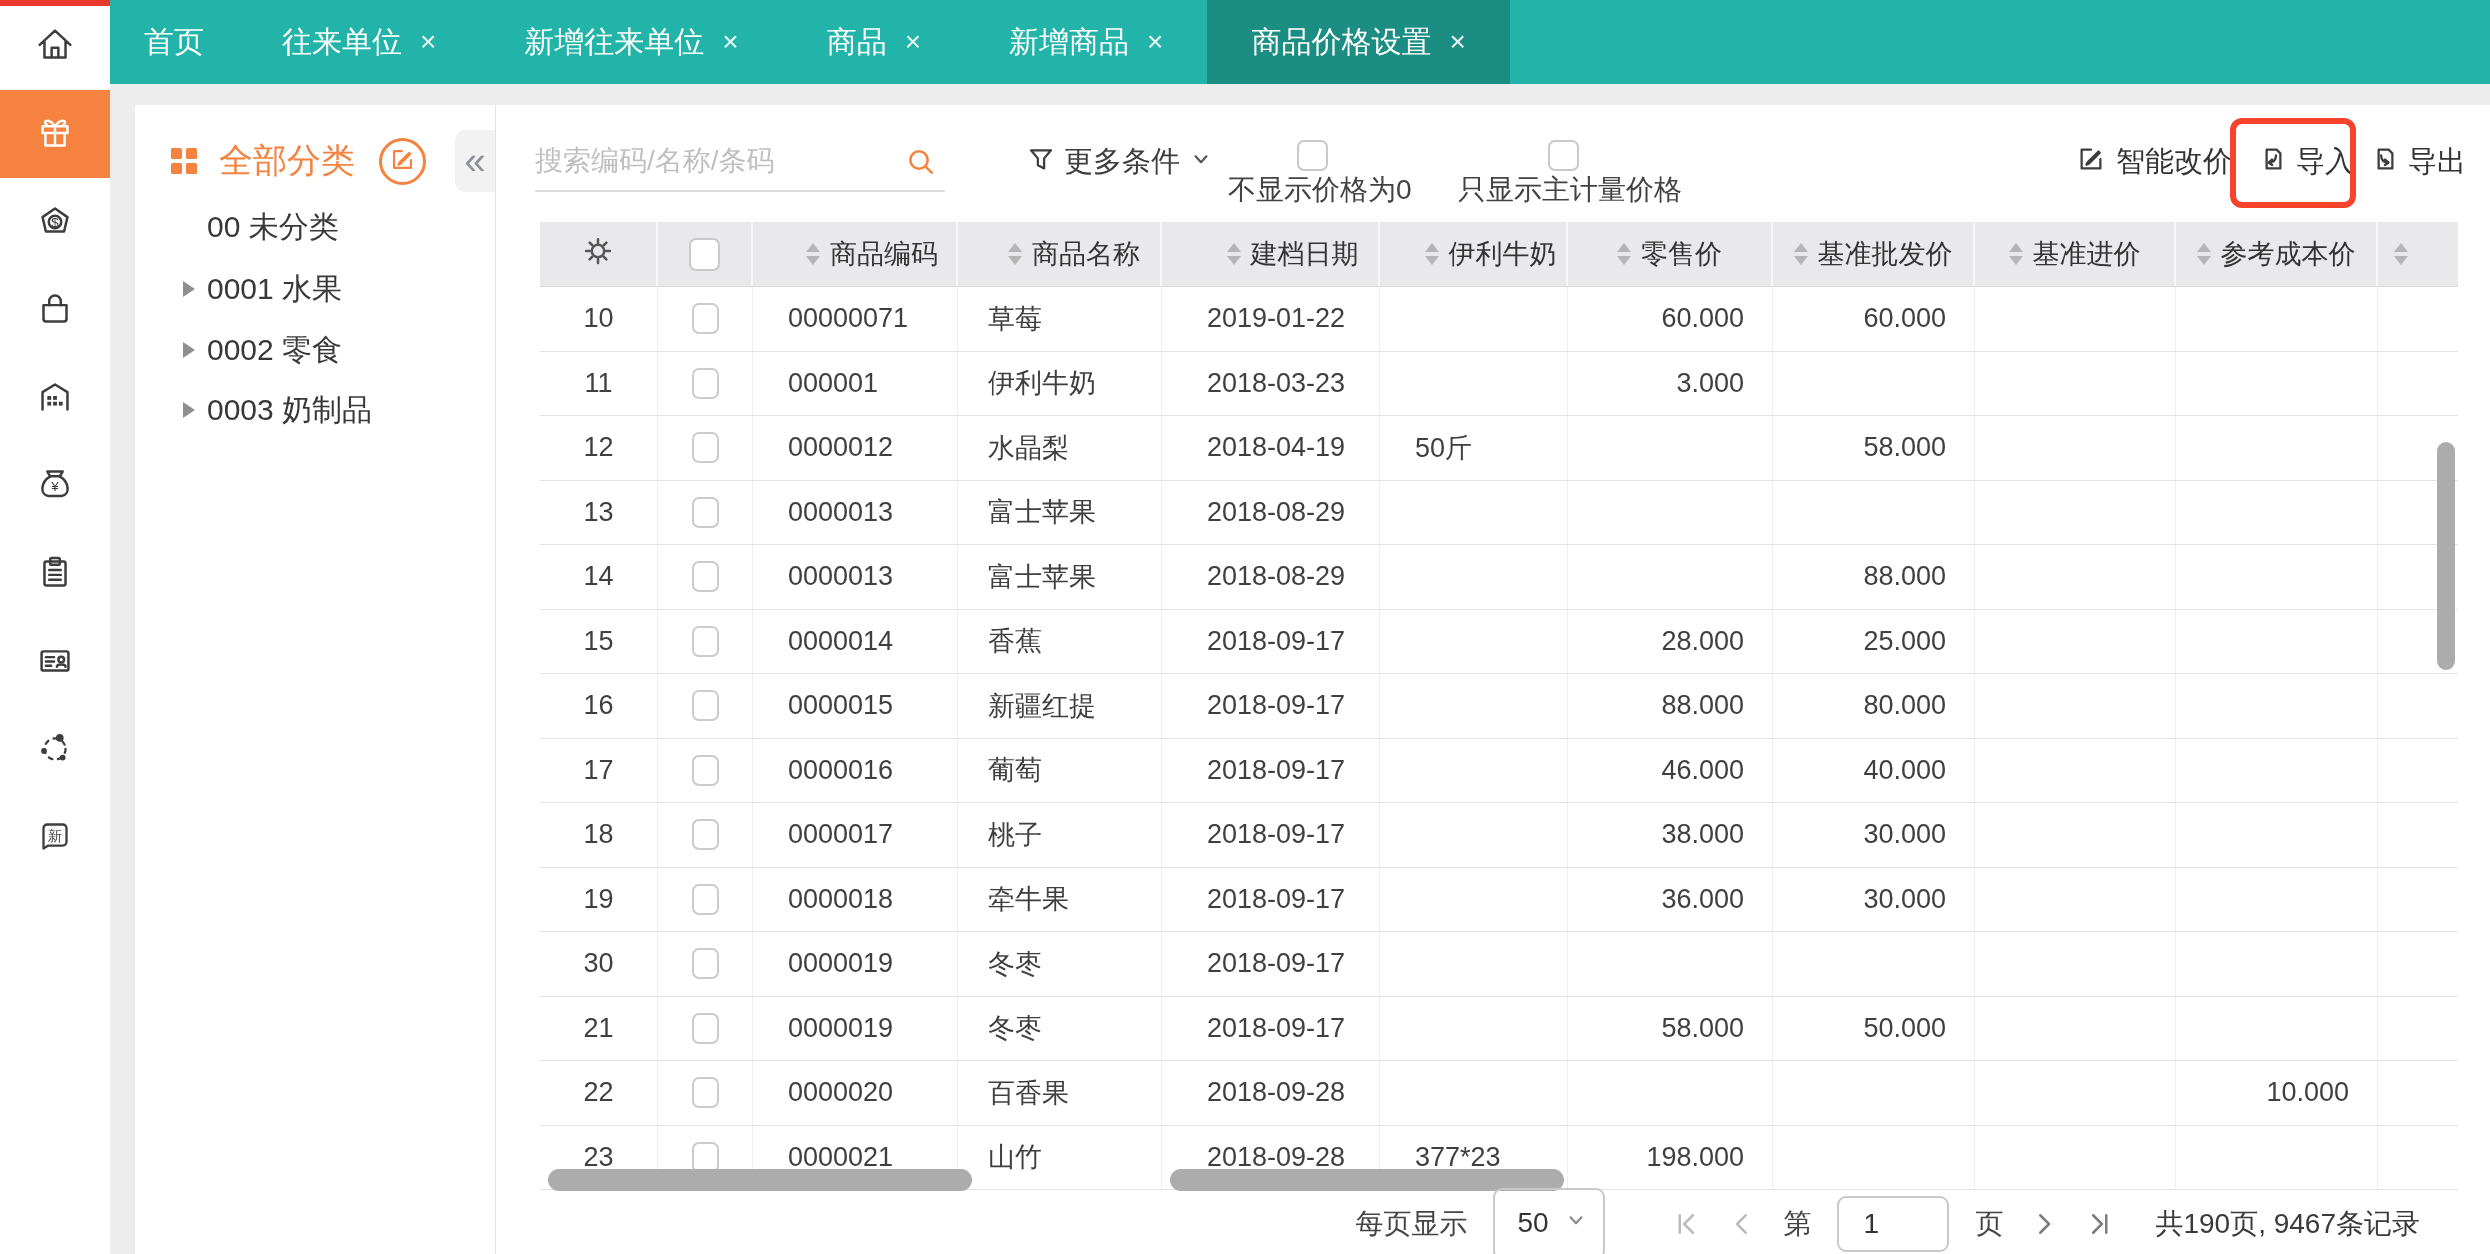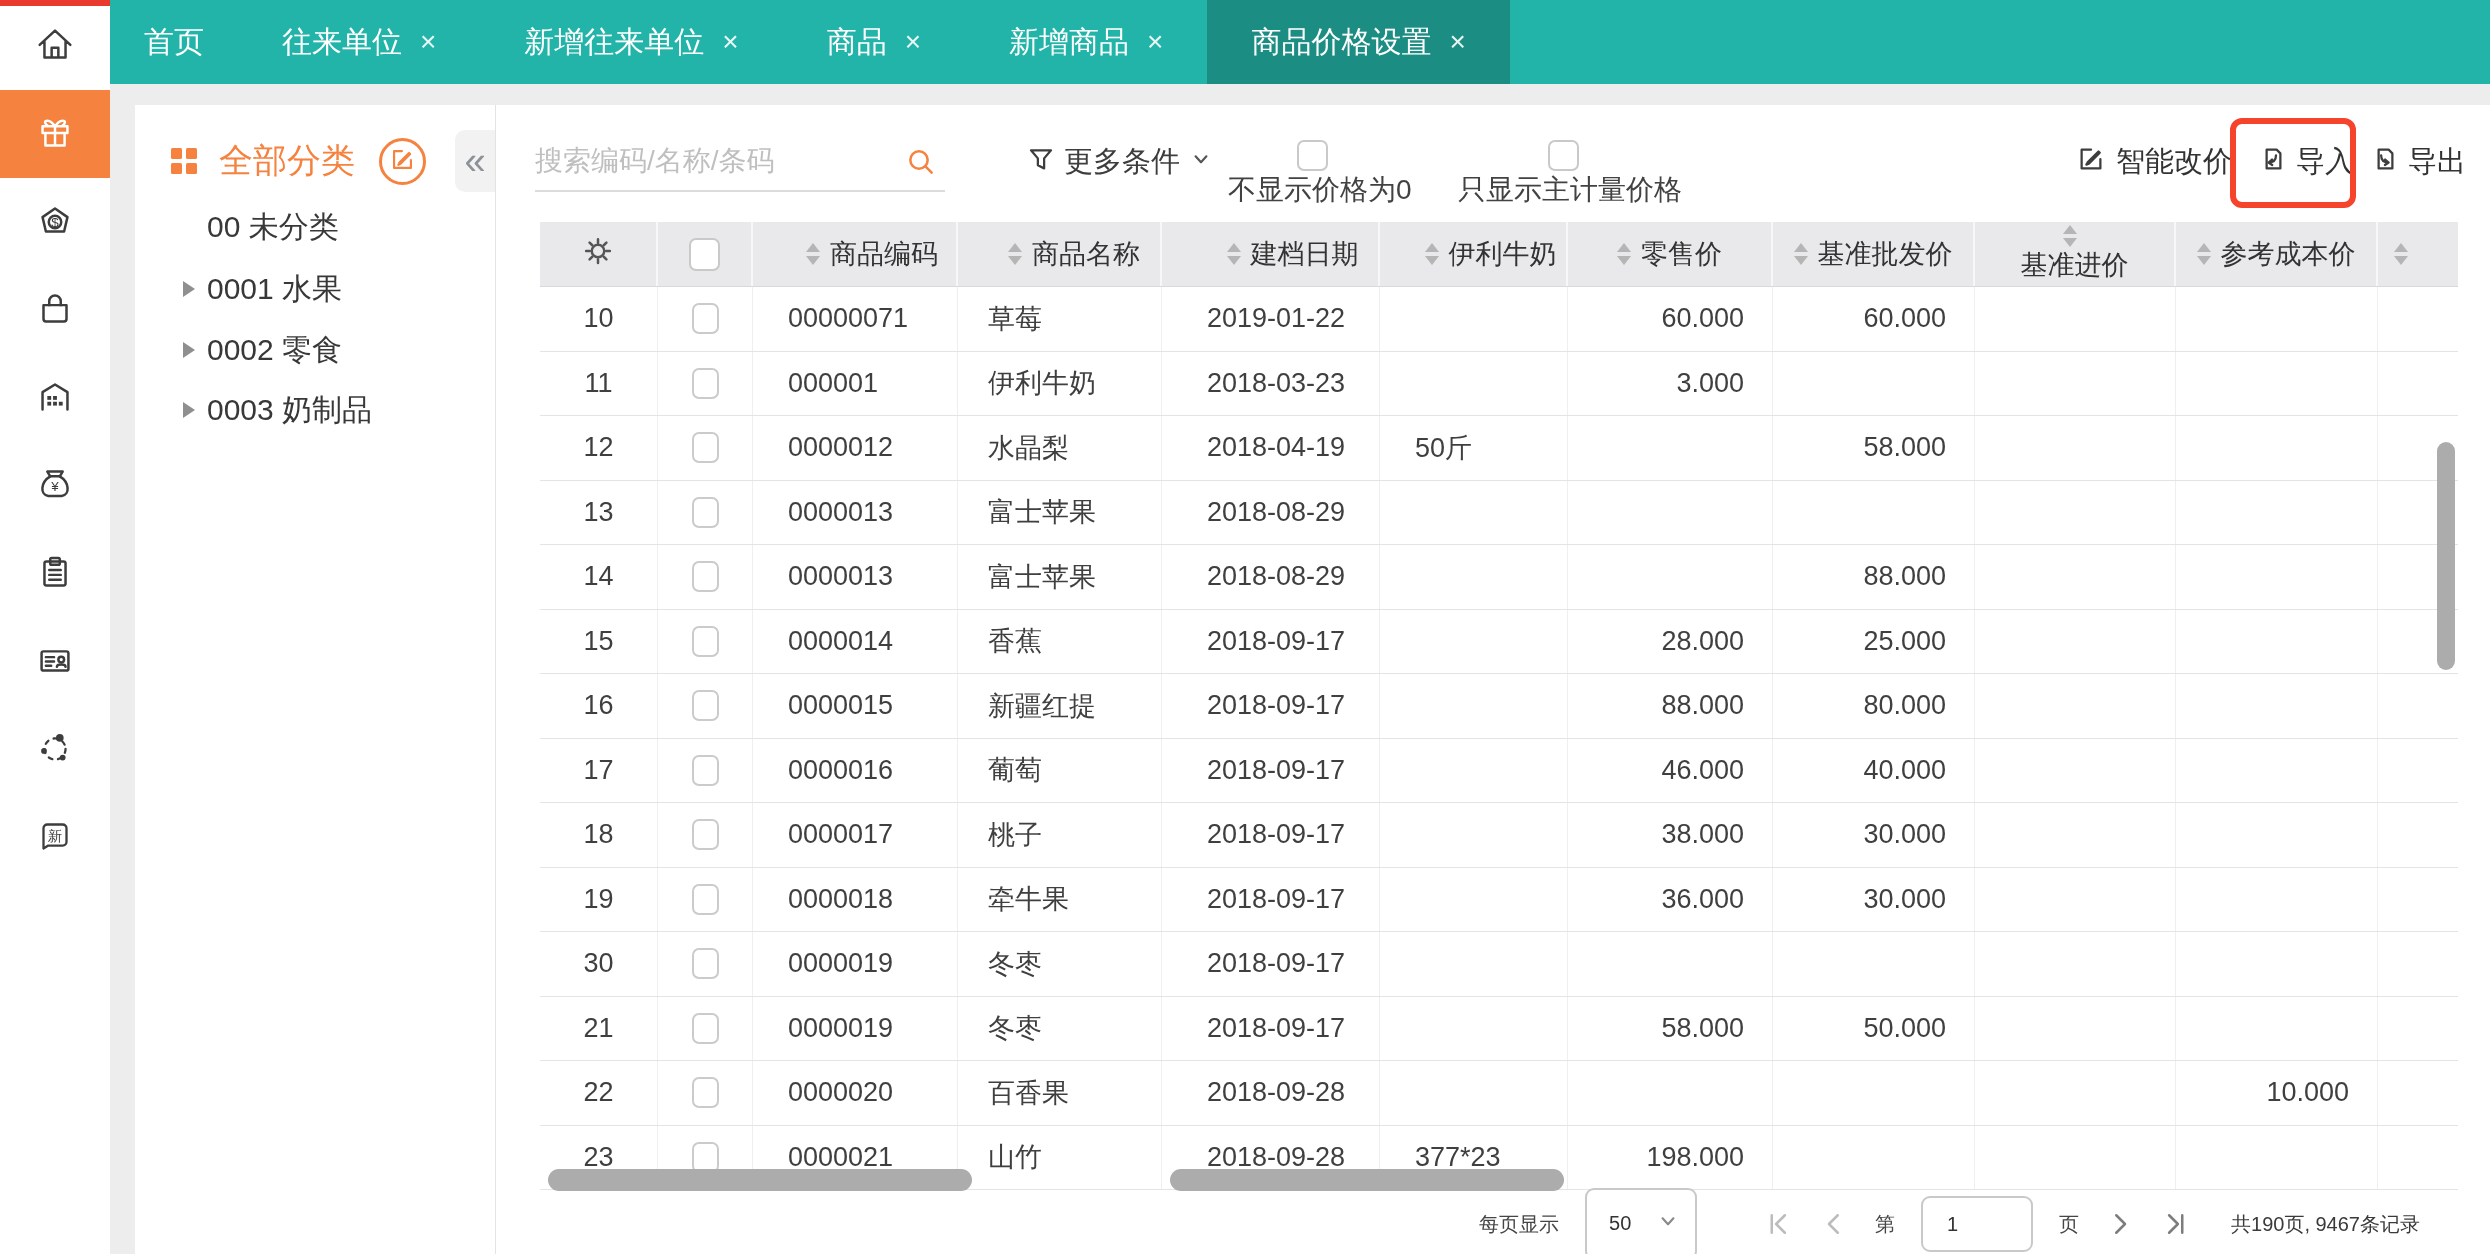--- a/index.html
+++ b/index.html
@@ -69,35 +69,35 @@
   .td{display:flex;align-items:center;border-right:1px solid #EFEFEF;font-size:27px;color:#3f3f3f;flex:none;overflow:hidden;}
   .td:last-child{border-right:none;}
   .c-num{width:118px;justify-content:center;}
   .c-cb{width:95px;justify-content:center;}
   .c-code{width:205px;padding-left:35px;}
   .c-name{width:204px;padding-left:30px;}
   .c-date{width:218px;padding-left:45px;}
   .c-spec{width:188px;padding-left:35px;}
   .c-retail{width:205px;}
   .c-whole{width:202px;}
-  .c-purch{width:201px;flex-direction:column;}
+  .c-purch{width:201px;}
   .c-cost{width:202px;}
   .c-extra{width:80px;}
   .td.c-retail,.td.c-whole,.td.c-purch,.td.c-cost{justify-content:flex-end;padding-right:28px;}
   .row-cb{width:27px;height:31px;border:2px solid #CBCBCB;border-radius:7px;background:#fff;}
   .hd-cb{width:31px;height:33px;border:2px solid #C9C9C9;border-radius:7px;background:#fff;}
   .th.c-extra{justify-content:flex-start;padding-left:16px;}
 
   
   .hscroll-thumb{position:absolute;height:22px;top:1169px;background:#ACACAC;border-radius:11px;cursor:grab;}
   .ht1{left:548px;width:424px;} .ht2{left:1170px;width:394px;}
   .vscroll-thumb{position:absolute;left:2437px;top:442px;width:18px;height:228px;background:#ACACAC;border-radius:9px;cursor:grab;}
 
   
-  .pagination{position:absolute;left:540px;top:1196px;width:1880px;height:56px;display:flex;align-items:center;justify-content:flex-end;gap:26px;font-size:20px;color:#454545;}
+  .pagination{position:absolute;left:540px;top:1196px;width:1880px;height:56px;display:flex;align-items:center;justify-content:flex-end;gap:26px;font-size:28px;color:#454545;}
   .pg-select{width:112px;height:72px;border:2px solid #C9C9C9;border-radius:9px;display:flex;align-items:center;justify-content:space-between;padding:0 14px 2px 22px;cursor:pointer;color:#333;}
   .pg-input{width:112px;height:56px;border:2px solid #C9C9C9;border-radius:9px;display:flex;align-items:center;padding-left:24px;color:#333;}
   .pg-nav{display:flex;align-items:center;cursor:pointer;}
   .pg-gap{width:14px;}
   .pg-summary{margin-left:14px;color:#3a3a3a;}
 </style>
 </head>
 <body>
 
 <div class="app">

